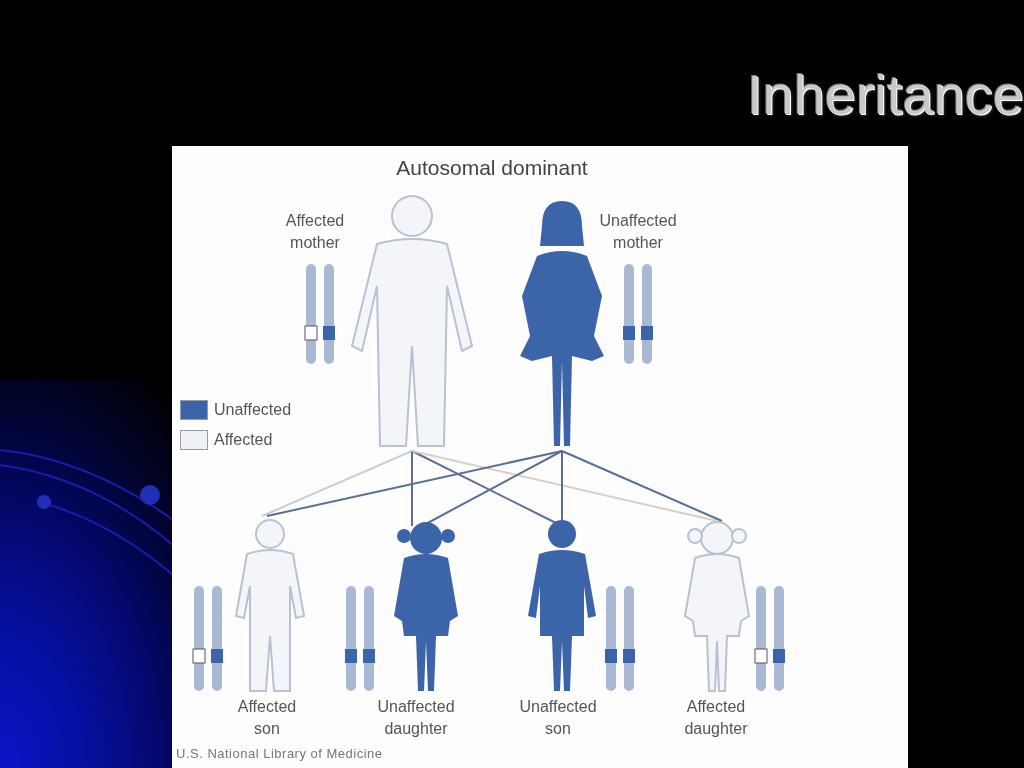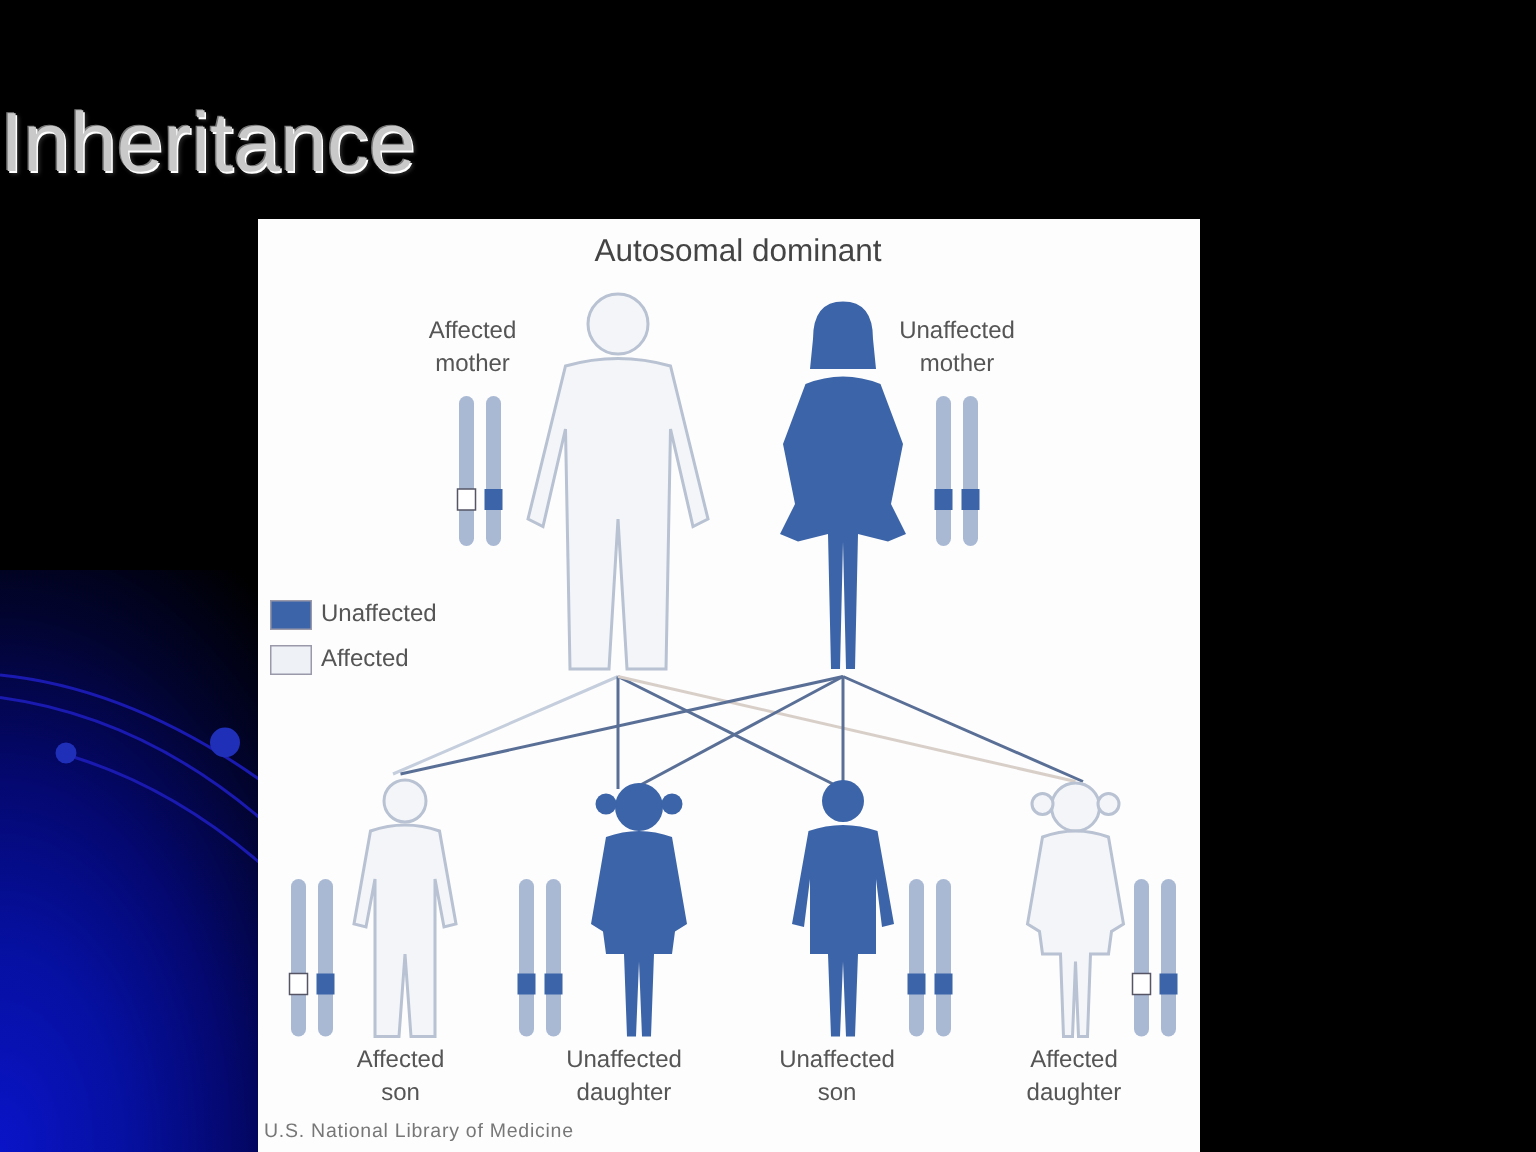--- a/index.html
+++ b/index.html
@@ -7,26 +7,26 @@
     width:1024px; height:768px; overflow:hidden; position:relative;
     background:#000;
     font-family:"Liberation Sans", sans-serif;
   }
   .bg-glow {
     position:absolute; left:0; top:380px; width:240px; height:388px;
     background: radial-gradient(ellipse at 0% 100%, #0a14c8 0%, #0610a0 25%, #040870 45%, #020430 65%, rgba(0,0,0,0) 85%);
   }
   .bg-arcs { position:absolute; left:0; top:420px; width:200px; height:200px; }
   .slide-title {
-    position:absolute; left:0; top:62px; width:1024px; text-align:left;
+    position:absolute; left:0; top:62px; width:1024px; text-align:right;
     font-size:56px; color:#c9c9c9;
     text-shadow: 1px 1px 0 #fff, -1px -1px 0 #777, 2px 2px 3px #333;
   }
   .figure-panel {
-    position:absolute; left:172px; top:146px; width:628px; height:622px;
+    position:absolute; left:172px; top:146px; width:736px; height:622px;
     background:#fdfdfd;
   }
   .fig-title {
     position:absolute; left:0; width:640px; top:10px; text-align:center;
     font-size:21px; color:#444;
   }
   .label {
     position:absolute; text-align:center; font-size:16px; line-height:22px; color:#555;
   }
   .credit {

